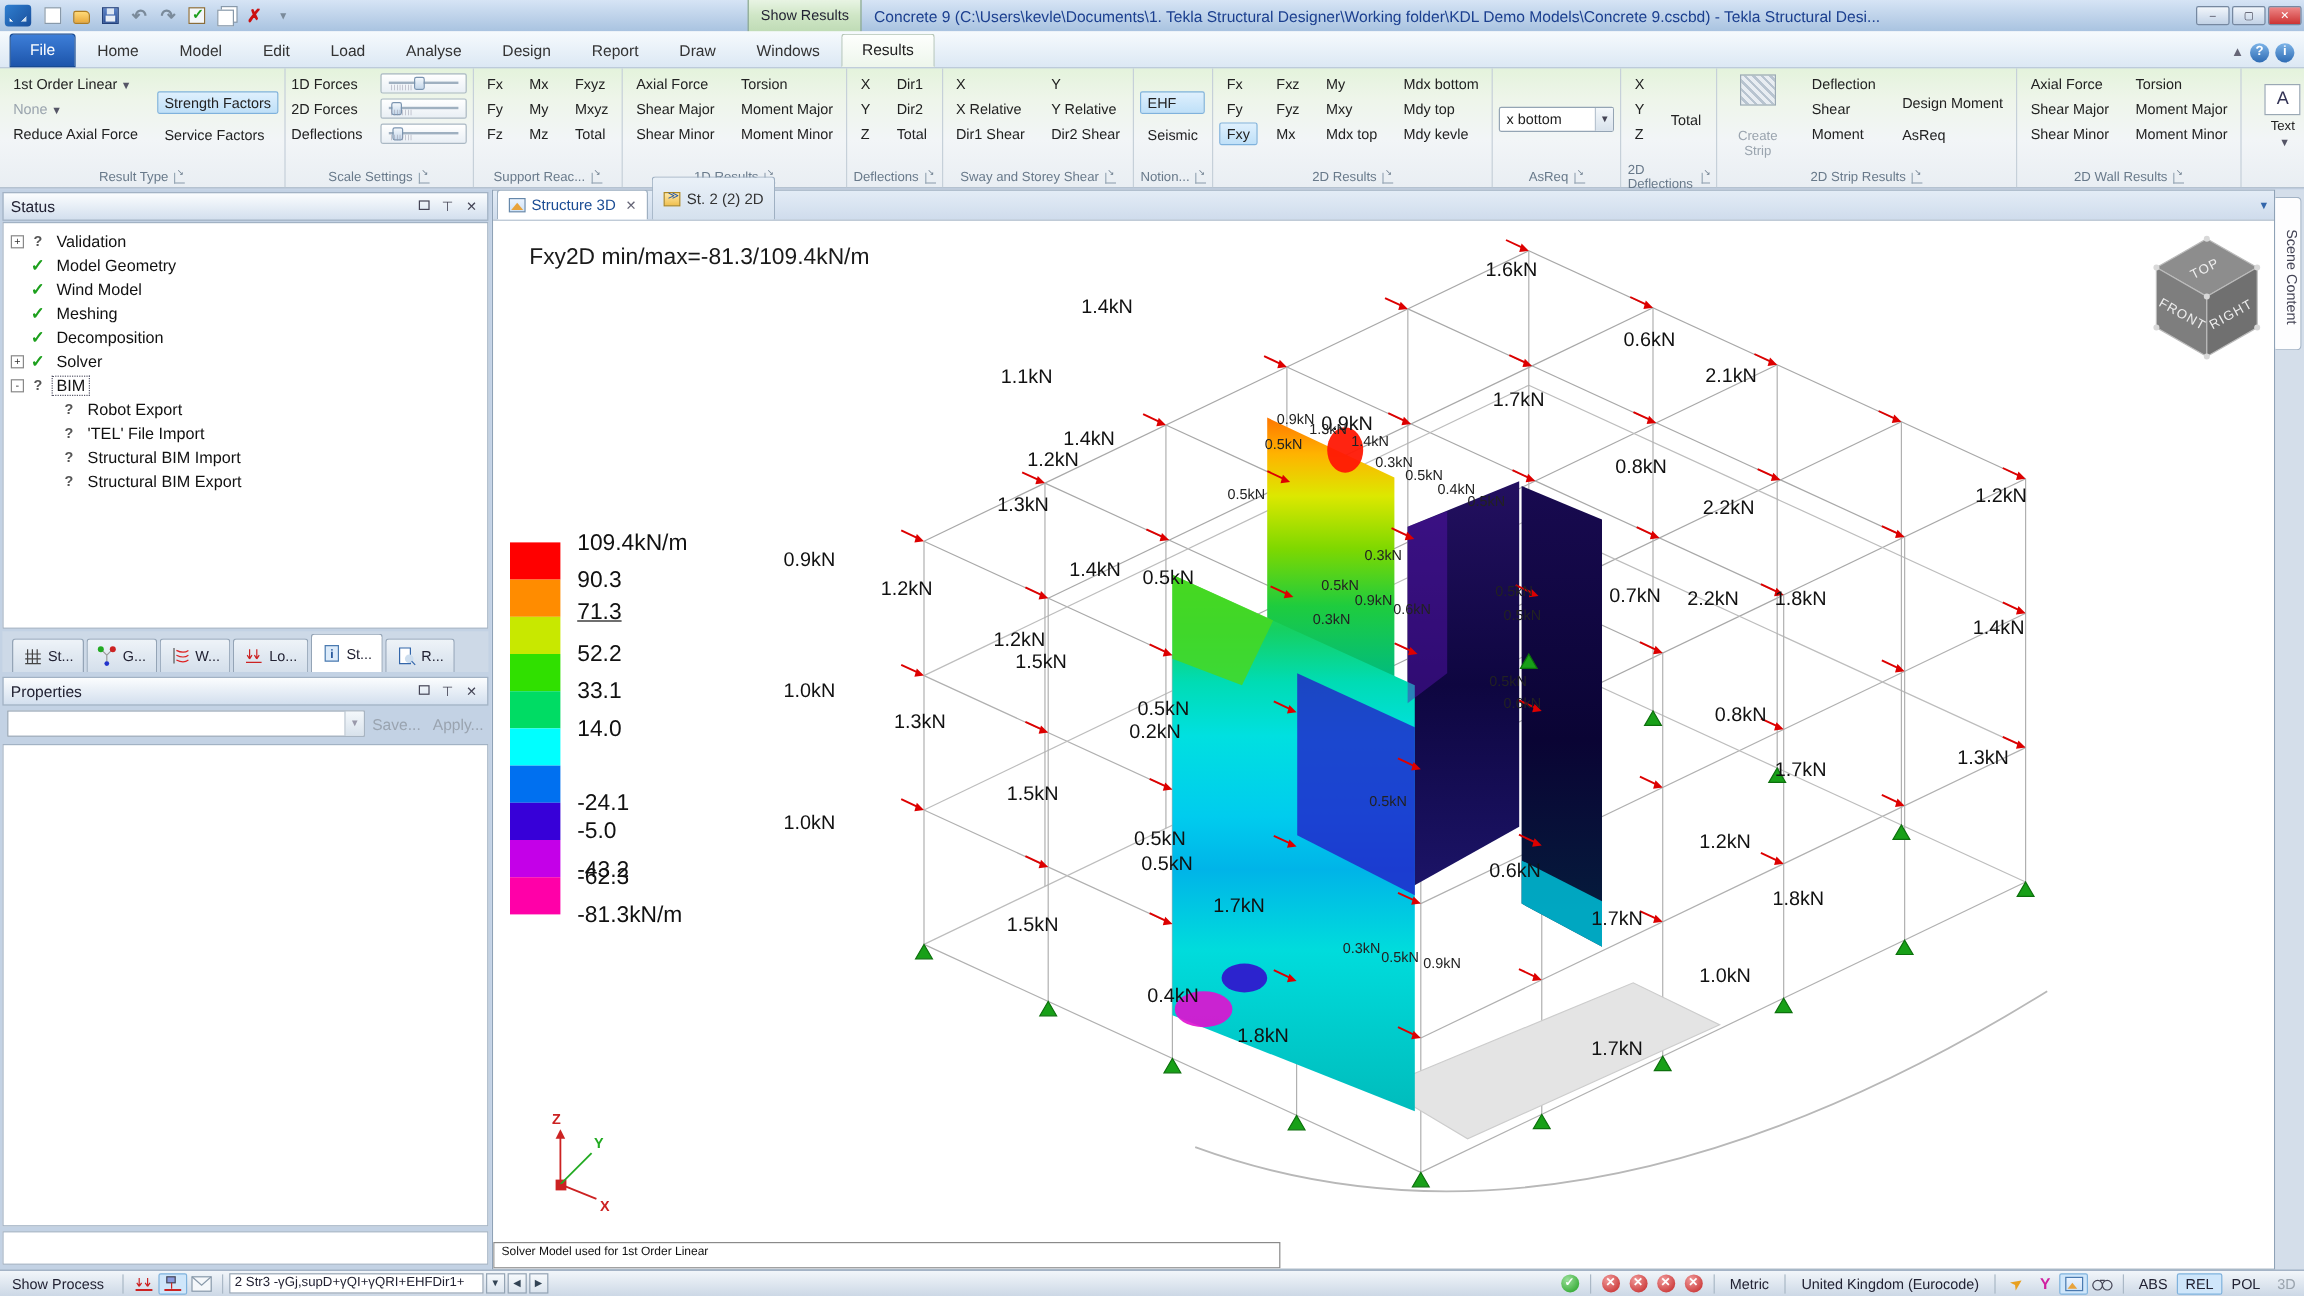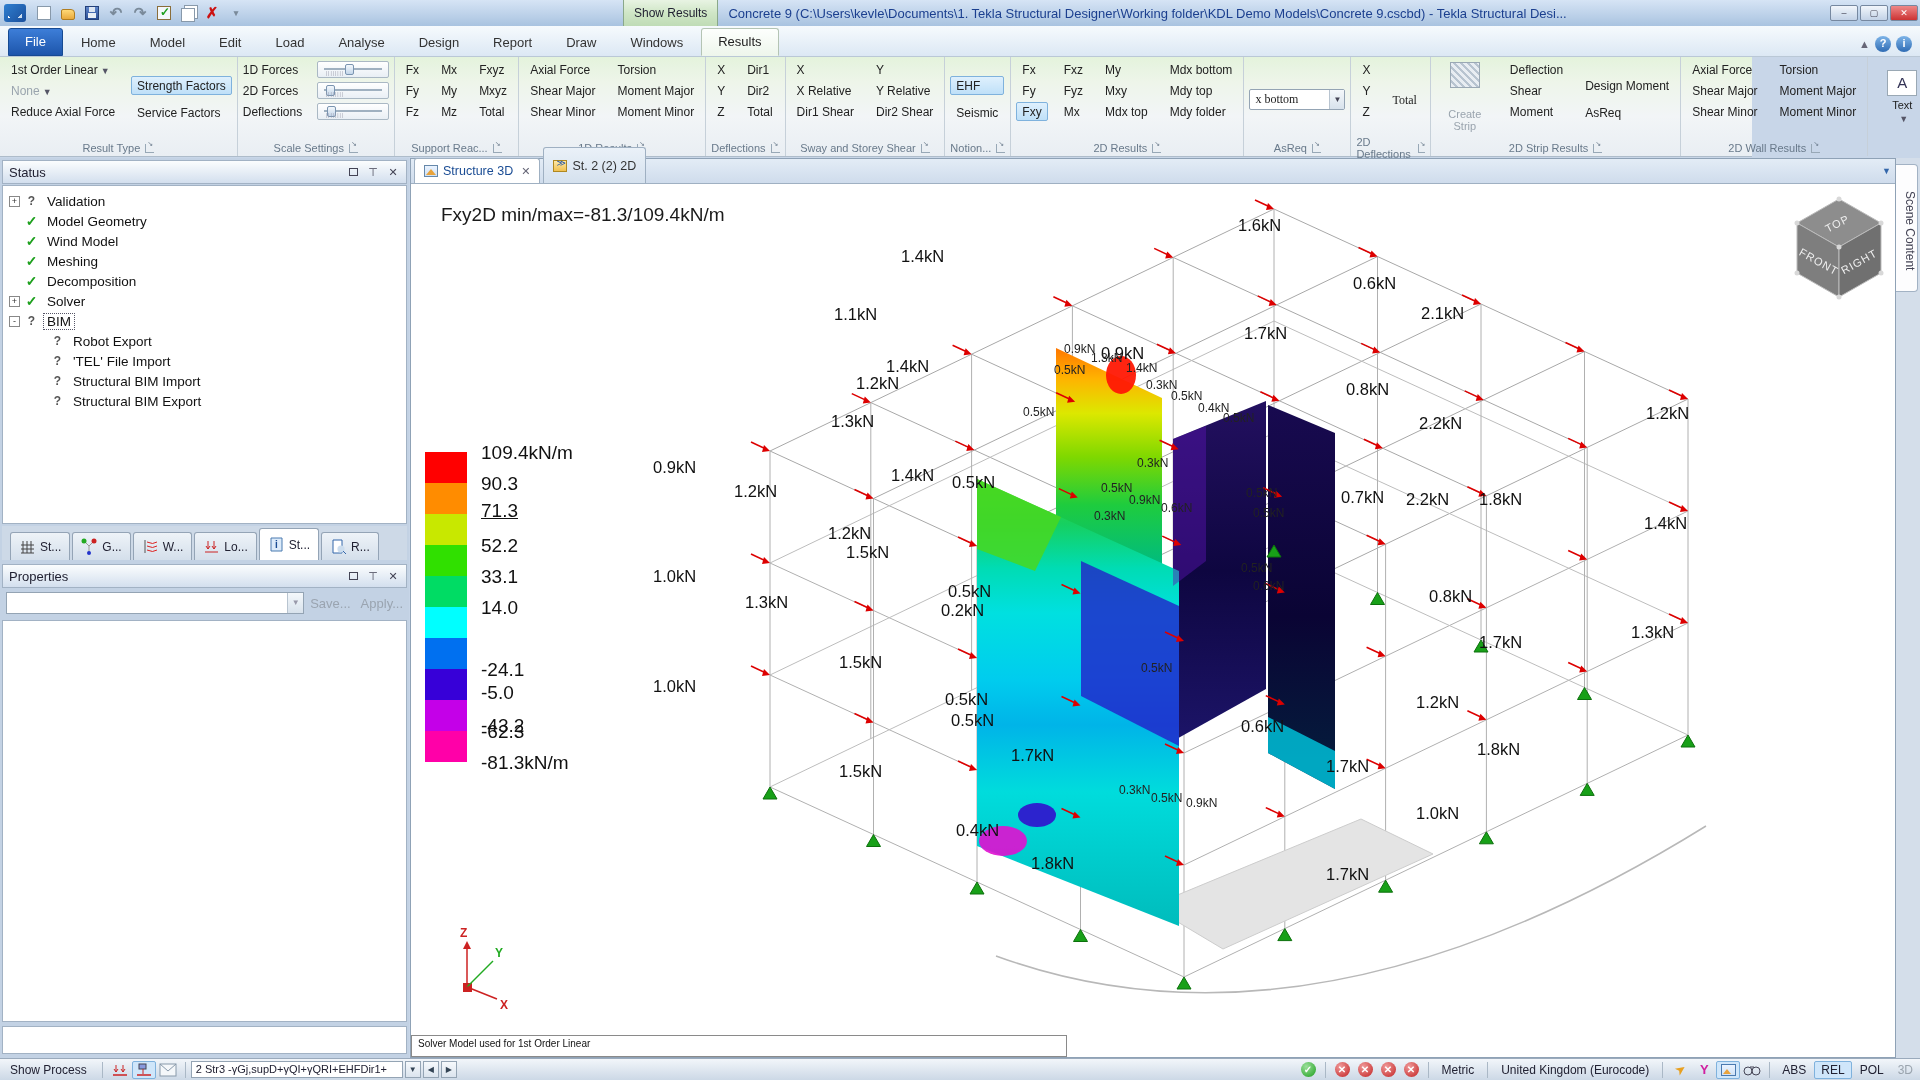--- a/index.html
+++ b/index.html
@@ -39,28 +39,28 @@
     background:linear-gradient(#f6fafd,#dce8f4); border-bottom:1px solid #bac8d6; display:flex; align-items:flex-end; }
   .mtab { padding:5px 16px 6px; font-size:13px; color:#333; margin:0 1px; border-radius:3px 3px 0 0; }
   .mtab.file { background:linear-gradient(#3d7ed8,#1d55ab); color:#fff; margin-left:8px; border:1px solid #164a92; }
   .mtab.active { background:linear-gradient(#fdfffd,#eef6ec); border:1px solid #b4c4b4; border-bottom:1px solid #eef6ec; color:#222; }
   #menurow-right { margin-left:auto; display:flex; align-items:center; gap:5px; padding:0 8px 4px 0; }
   .round-help { width:16px; height:16px; border-radius:50%; background:linear-gradient(#7db4e8,#2f6cb4);
     color:#fff; font-size:11px; text-align:center; line-height:15px; font-weight:bold; }
   .caret-up { color:#667; font-size:11px; }
 
   
-  #ribbon { position:absolute; left:0; top:57px; width:1752px; height:100px;
+  #ribbon { position:absolute; left:0; top:57px; width:1920px; height:100px;
     background:linear-gradient(#e4f3dc,#eef5ea 26%,#f2f5f7 60%,#e9eef3);
     border-bottom:1px solid #aebccA; display:flex; }
   .rgroup { display:flex; flex-direction:column; border-right:1px solid #c6d0d9; padding:3px 5px 0; }
   .rgroup-body { flex:1; display:flex; gap:10px; align-items:flex-start; }
   .rcol { display:flex; flex-direction:column; gap:2px; height:78px; }
   .rcol.vcenter2 { justify-content:center; gap:8px; }
-  .rcol.vcenter1 { justify-content:center;font-family:Liberation Serif, serif; }
+  .rcol.vcenter1 { justify-content:center; }
   .ritem { font-size:12px; color:#222; padding:1px 5px; height:19px; line-height:16px;
     border:1px solid transparent; border-radius:2px; white-space:nowrap; }
   .ritem.active { background:linear-gradient(#dff0fd,#bfe0f8); border-color:#7fb2dd; }
   .ritem.disabled { color:#9aa4ae; }
   .rarrow { font-size:9px; color:#556; margin-left:3px; }
   .slider-item { display:flex; align-items:center; height:19px; gap:8px; }
   .slider-item .lbl { font-size:12px; color:#222; width:66px; }
   .sliderbox { width:72px; height:17px; border:1px solid #aab8c4; border-radius:2px;
     background:linear-gradient(#ffffff,#e9eff5); position:relative; }
   .slidertrack { position:absolute; left:6px; right:6px; top:6px; height:2px; background:#9fb0c0; }
@@ -381,21 +381,21 @@
           <div class="ritem">Mx</div>
         </div>
         <div class="rcol">
           <div class="ritem">My</div>
           <div class="ritem">Mxy</div>
           <div class="ritem">Mdx top</div>
         </div>
         <div class="rcol">
           <div class="ritem">Mdx bottom</div>
           <div class="ritem">Mdy top</div>
-          <div class="ritem">Mdy folder</div>
+          <div class="ritem">Mdy kevle</div>
         </div>
       </div>
       <div class="rgroup-label">
         <span>2D Results</span>
         <span class="launcher"></span>
       </div>
     </div>
     <div class="rgroup">
       <div class="rgroup-body">
         <div class="rcol vcenter1">

